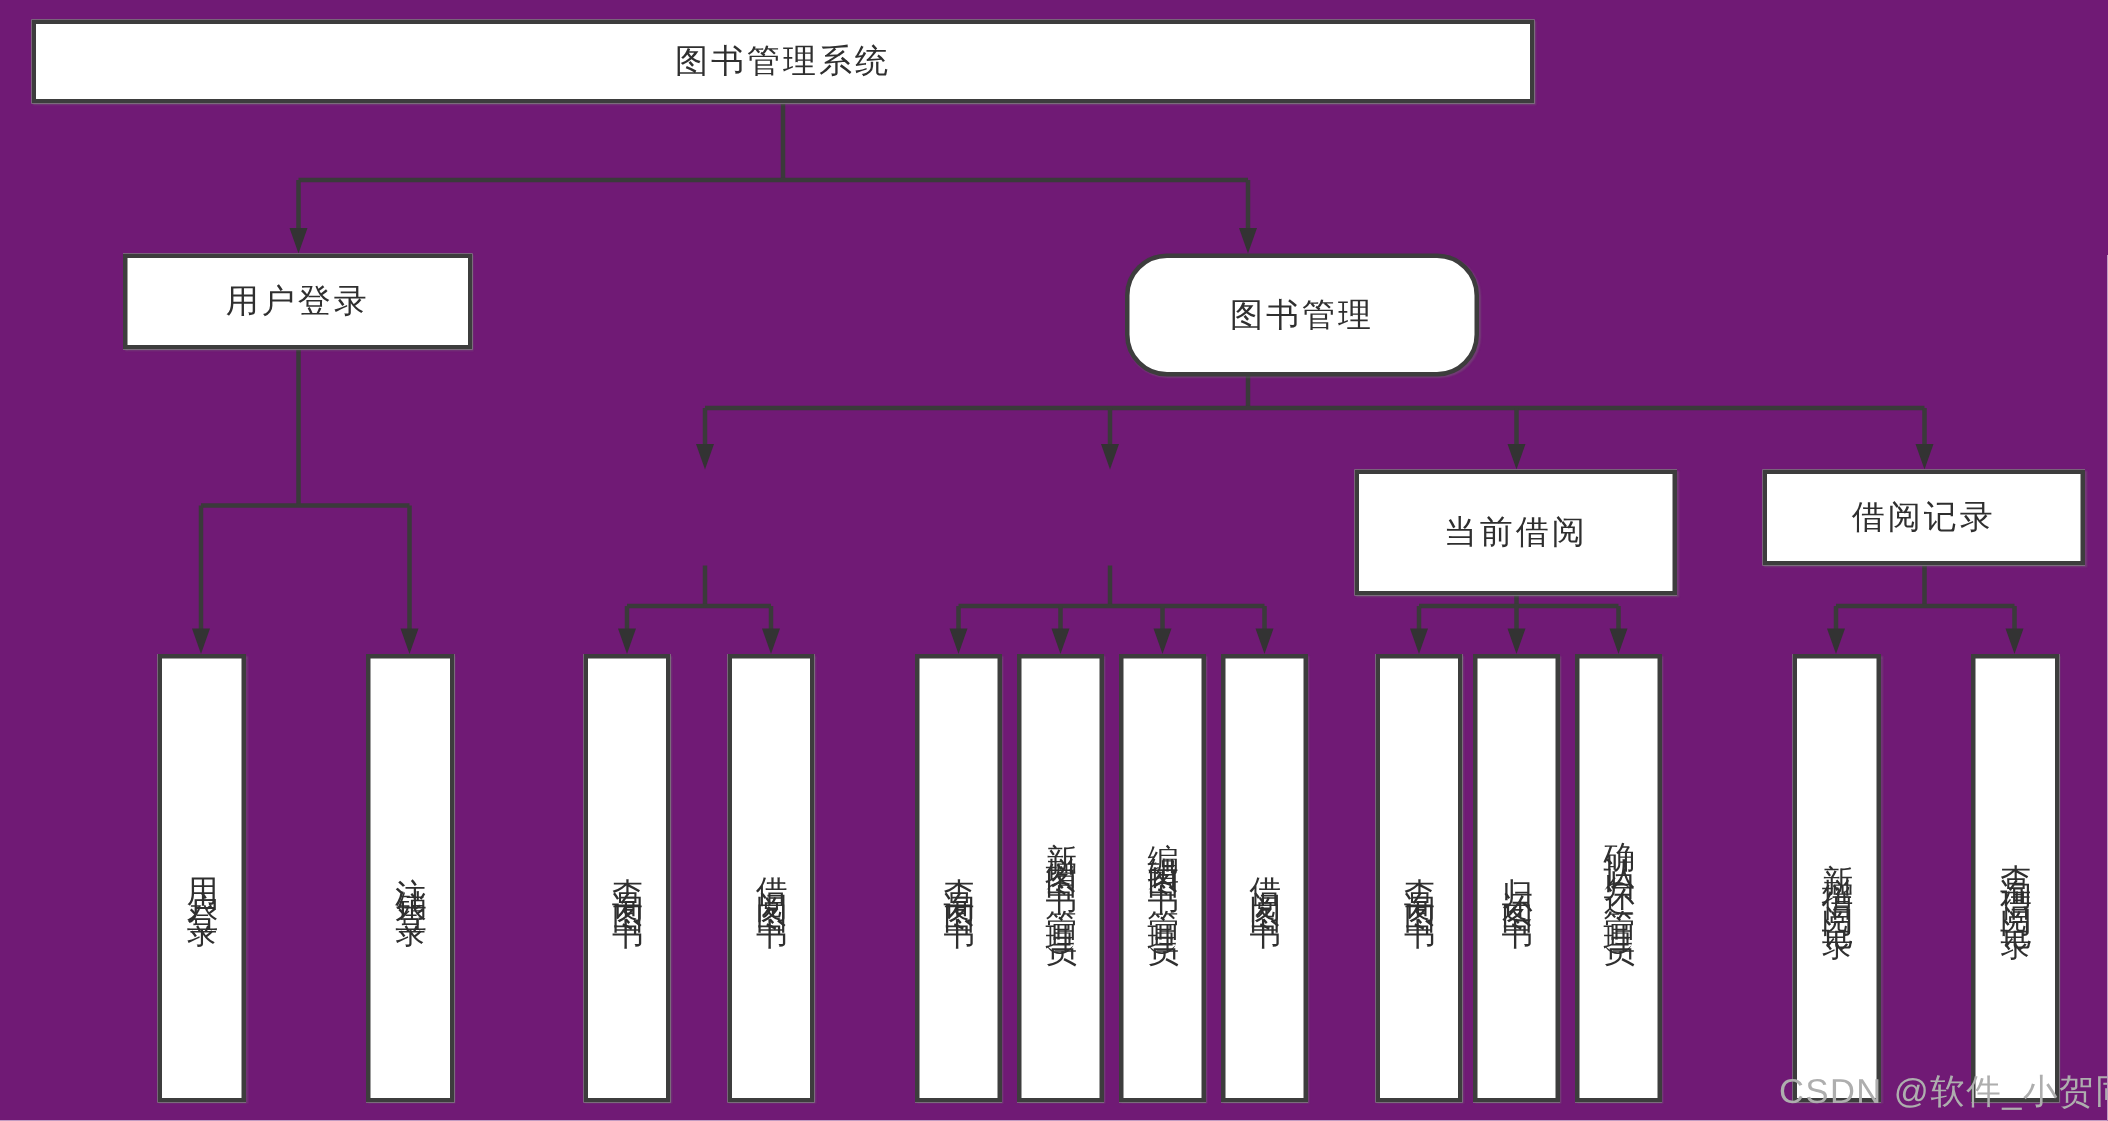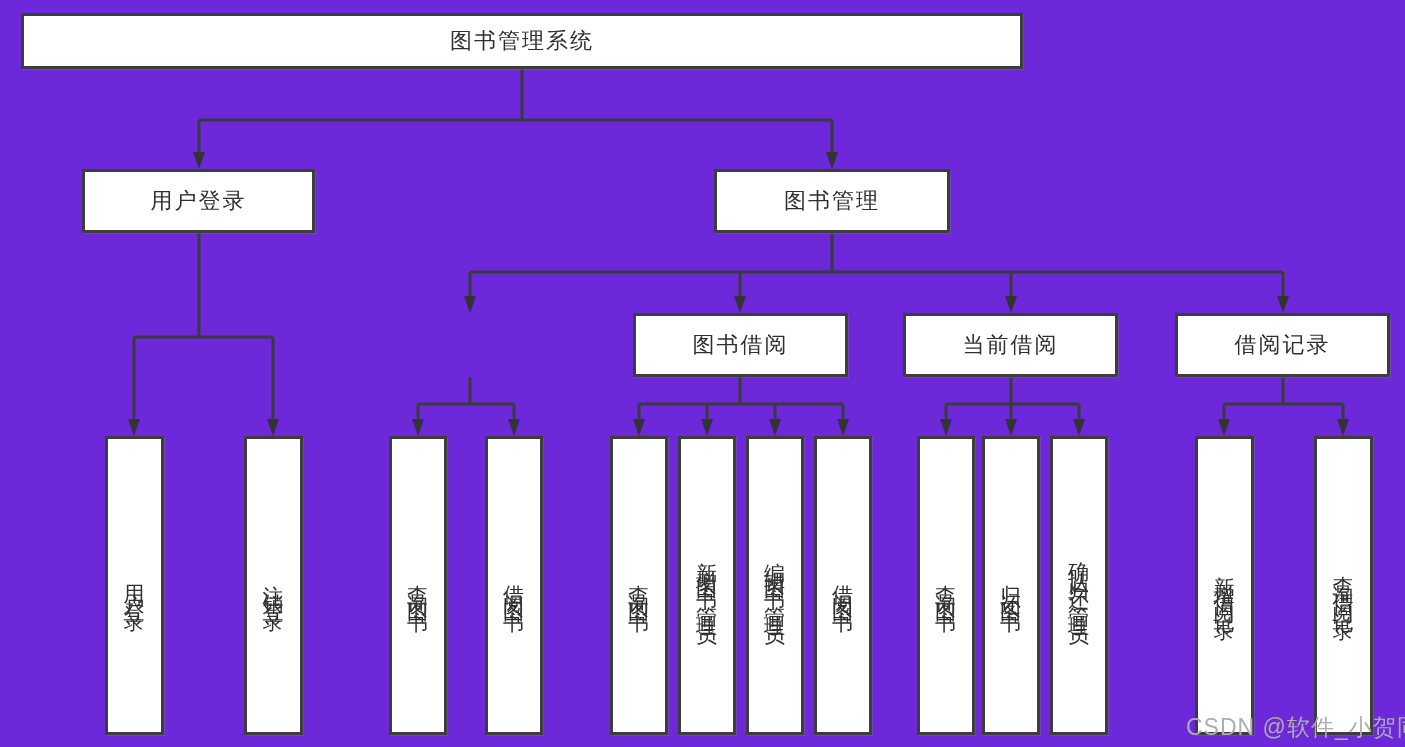--- a/index.html
+++ b/index.html
@@ -1,20 +1,20 @@
 <!DOCTYPE html>
 <html lang="zh"><head>
 <meta charset="utf-8">
 <style>
   html, body { margin: 0; padding: 0; background: #ffffff; }
   .canvas {
     position: relative;
     width: 1405px;
     height: 747px;
-    background: #6d28d9;
+    background: #701a75;
     font-family: "Liberation Sans", sans-serif;
     color: #2f2f2f;
     overflow: hidden;
   }
   svg.connectors {
     position: absolute;
     left: 0; top: 0;
     width: 1405px; height: 747px;
     z-index: 1;
   }
@@ -140,28 +140,25 @@
     </g>
   </svg>
 
   <div class="node h-node" style="left:21px; top:13px; width:1002px; height:56px;">
     <span>图书管理系统</span>
   </div>
 
   <div class="node h-node" style="left:82px; top:169px; width:233px; height:64px;">
     <span>用户登录</span>
   </div>
-  <div class="node h-node" style="left:714px; top:169px; width:236px; height:64px;">
+  <div class="node h-node" style="left:750px; top:169px; width:236px; height:82px;border-radius:28px;">
     <span>图书管理</span>
   </div>
 
-  <div class="node h-node" style="left:633px; top:313px; width:215px; height:64px;">
-    <span>图书借阅</span>
-  </div>
-  <div class="node h-node" style="left:903px; top:313px; width:215px; height:64px;">
+  <div class="node h-node" style="left:903px; top:313px; width:215px; height:84px;">
     <span>当前借阅</span>
   </div>
   <div class="node h-node" style="left:1175px; top:313px; width:215px; height:64px;">
     <span>借阅记录</span>
   </div>
 
   <div class="node v-node" style="left:105px; top:436px; width:59px; height:299px;">
     <span>用户登录</span>
   </div>
   <div class="node v-node" style="left:244px; top:436px; width:59px; height:299px;">

